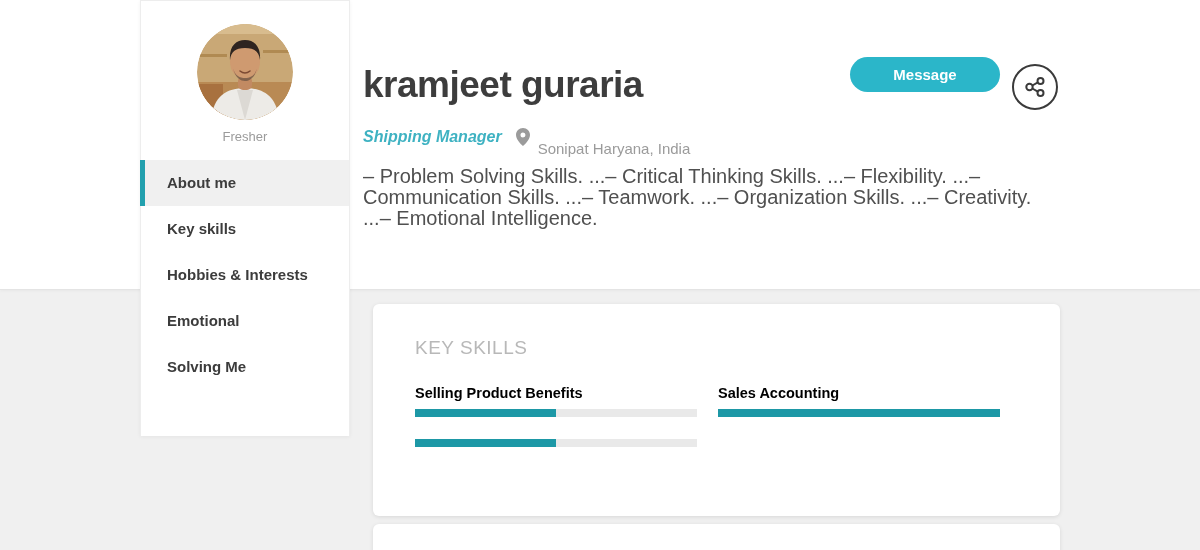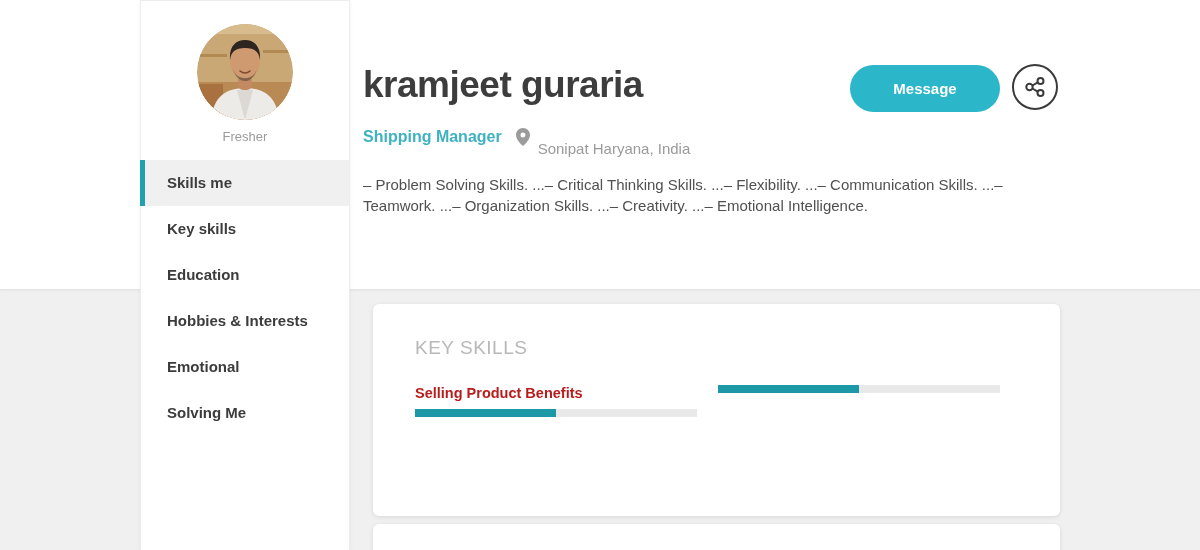--- a/index.html
+++ b/index.html
@@ -15,21 +15,21 @@
     position: absolute; left: 0; top: 0;
     width: 1200px; height: 290px;
     background: #ffffff;
     border-bottom: 1px solid #e4e4e4;
     box-shadow: 0 1px 3px rgba(0,0,0,0.04);
     z-index: 1;
   }
   
   .sidebar {
     position: absolute; left: 140px; top: 0;
-    width: 210px; height: 550px;
+    width: 210px; height: 436px;
     background: #ffffff;
     border: 1px solid #ededed;
     border-bottom: none;
     box-shadow: 0 1px 4px rgba(0,0,0,0.05);
     z-index: 3;
   }
   .avatar-wrap {
     width: 96px; height: 96px;
     margin: 23px auto 0 auto;
     border-radius: 50%;
@@ -73,38 +73,39 @@
   }
   .title-row {
     margin-top: 10px;
     display: flex; align-items: center;
     gap: 8px;
   }
   .job-title {
     font-size: 16px;
     font-weight: bold;
     color: #3eb2c2;
+    font-style: italic;
   }
   .pin-icon { margin-left: 6px; display: inline-flex; }
   .location {
     font-size: 15px;
     color: #9b9b9b;
     margin-top: 24px;
   }
   .summary {
-    margin-top: 17px;
+    margin-top: 9px;
     width: 682px;
-    font-size: 15px;
+    font-size: 20px;
     line-height: 21px;
     color: #505050;
   }
   
   .message-btn {
-    position: absolute; left: 850px; top: 65px;
-    width: 150px; height: 47px;
+    position: absolute; left: 850px; top: 57px;
+    width: 150px; height: 35px;
     background: #2bb6c9;
     border: none; border-radius: 24px;
     color: #ffffff;
     font-family: "Liberation Sans", sans-serif;
     font-size: 15px; font-weight: bold;
     cursor: pointer;
     z-index: 2;
   }
   .share-btn {
     position: absolute; left: 1012px; top: 64px;
@@ -141,21 +142,21 @@
   .skills-grid {
     margin-top: 26px;
     display: grid;
     grid-template-columns: 282px 282px;
     column-gap: 21px;
     row-gap: 22px;
   }
   .skill-name {
     font-size: 14.5px;
     font-weight: bold;
-    color: #b91c1c;
+    color: #000000;
     margin-bottom: 8px;
   }
   .skill-track {
     width: 100%; height: 8px;
     background: #e9e9e9;
   }
   .skill-fill {
     height: 100%;
     background: #1d98a6;
   }
@@ -191,23 +192,22 @@
         <path d="M33 36 C32 22 39 16 48 16 C57 16 64 22 63 36 C62 28 58 24 48 24 C38 24 34 28 33 36 Z" fill="#2e2420"></path>
 
         <path d="M36 44 C38 54 44 57 48 57 C52 57 58 54 60 44 C58 52 53 54 48 54 C43 54 38 52 36 44 Z" fill="#6b5343" opacity="0.75"></path>
 
         <path d="M43 47 Q48 51 53 47" stroke="#7c4a33" stroke-width="1.6" fill="none" stroke-linecap="round"></path>
       </g>
     </svg>
   </div>
   <div class="fresher">Fresher</div>
   <div class="nav">
-    <div class="nav-item active"><span>Skills me</span></div>
+    <div class="nav-item active"><span>About me</span></div>
     <div class="nav-item"><span>Key skills</span></div>
-    <div class="nav-item"><span>Education</span></div>
     <div class="nav-item"><span>Hobbies &amp; Interests</span></div>
     <div class="nav-item"><span>Emotional</span></div>
     <div class="nav-item"><span>Solving Me</span></div>
   </div>
 </div>
 
 <div class="main-header">
   <div class="person-name">kramjeet guraria</div>
   <div class="title-row">
     <span class="job-title">Shipping Manager</span>
@@ -239,20 +239,26 @@
 <div class="card card-skills">
   <div class="card-title">KEY SKILLS</div>
   <div class="skills-grid">
     <div>
       <div class="skill-name">Selling Product Benefits</div>
       <div class="skill-track">
         <div class="skill-fill" style="width: 50%;"></div>
       </div>
     </div>
     <div>
+      <div class="skill-name">Sales Accounting</div>
+      <div class="skill-track">
+        <div class="skill-fill" style="width: 100%;"></div>
+      </div>
+    </div>
+    <div>
       <div class="skill-track">
         <div class="skill-fill" style="width: 50%;"></div>
       </div>
     </div>
   </div>
 </div>
 
 <div class="card card-next"></div>
 
 </body></html>

